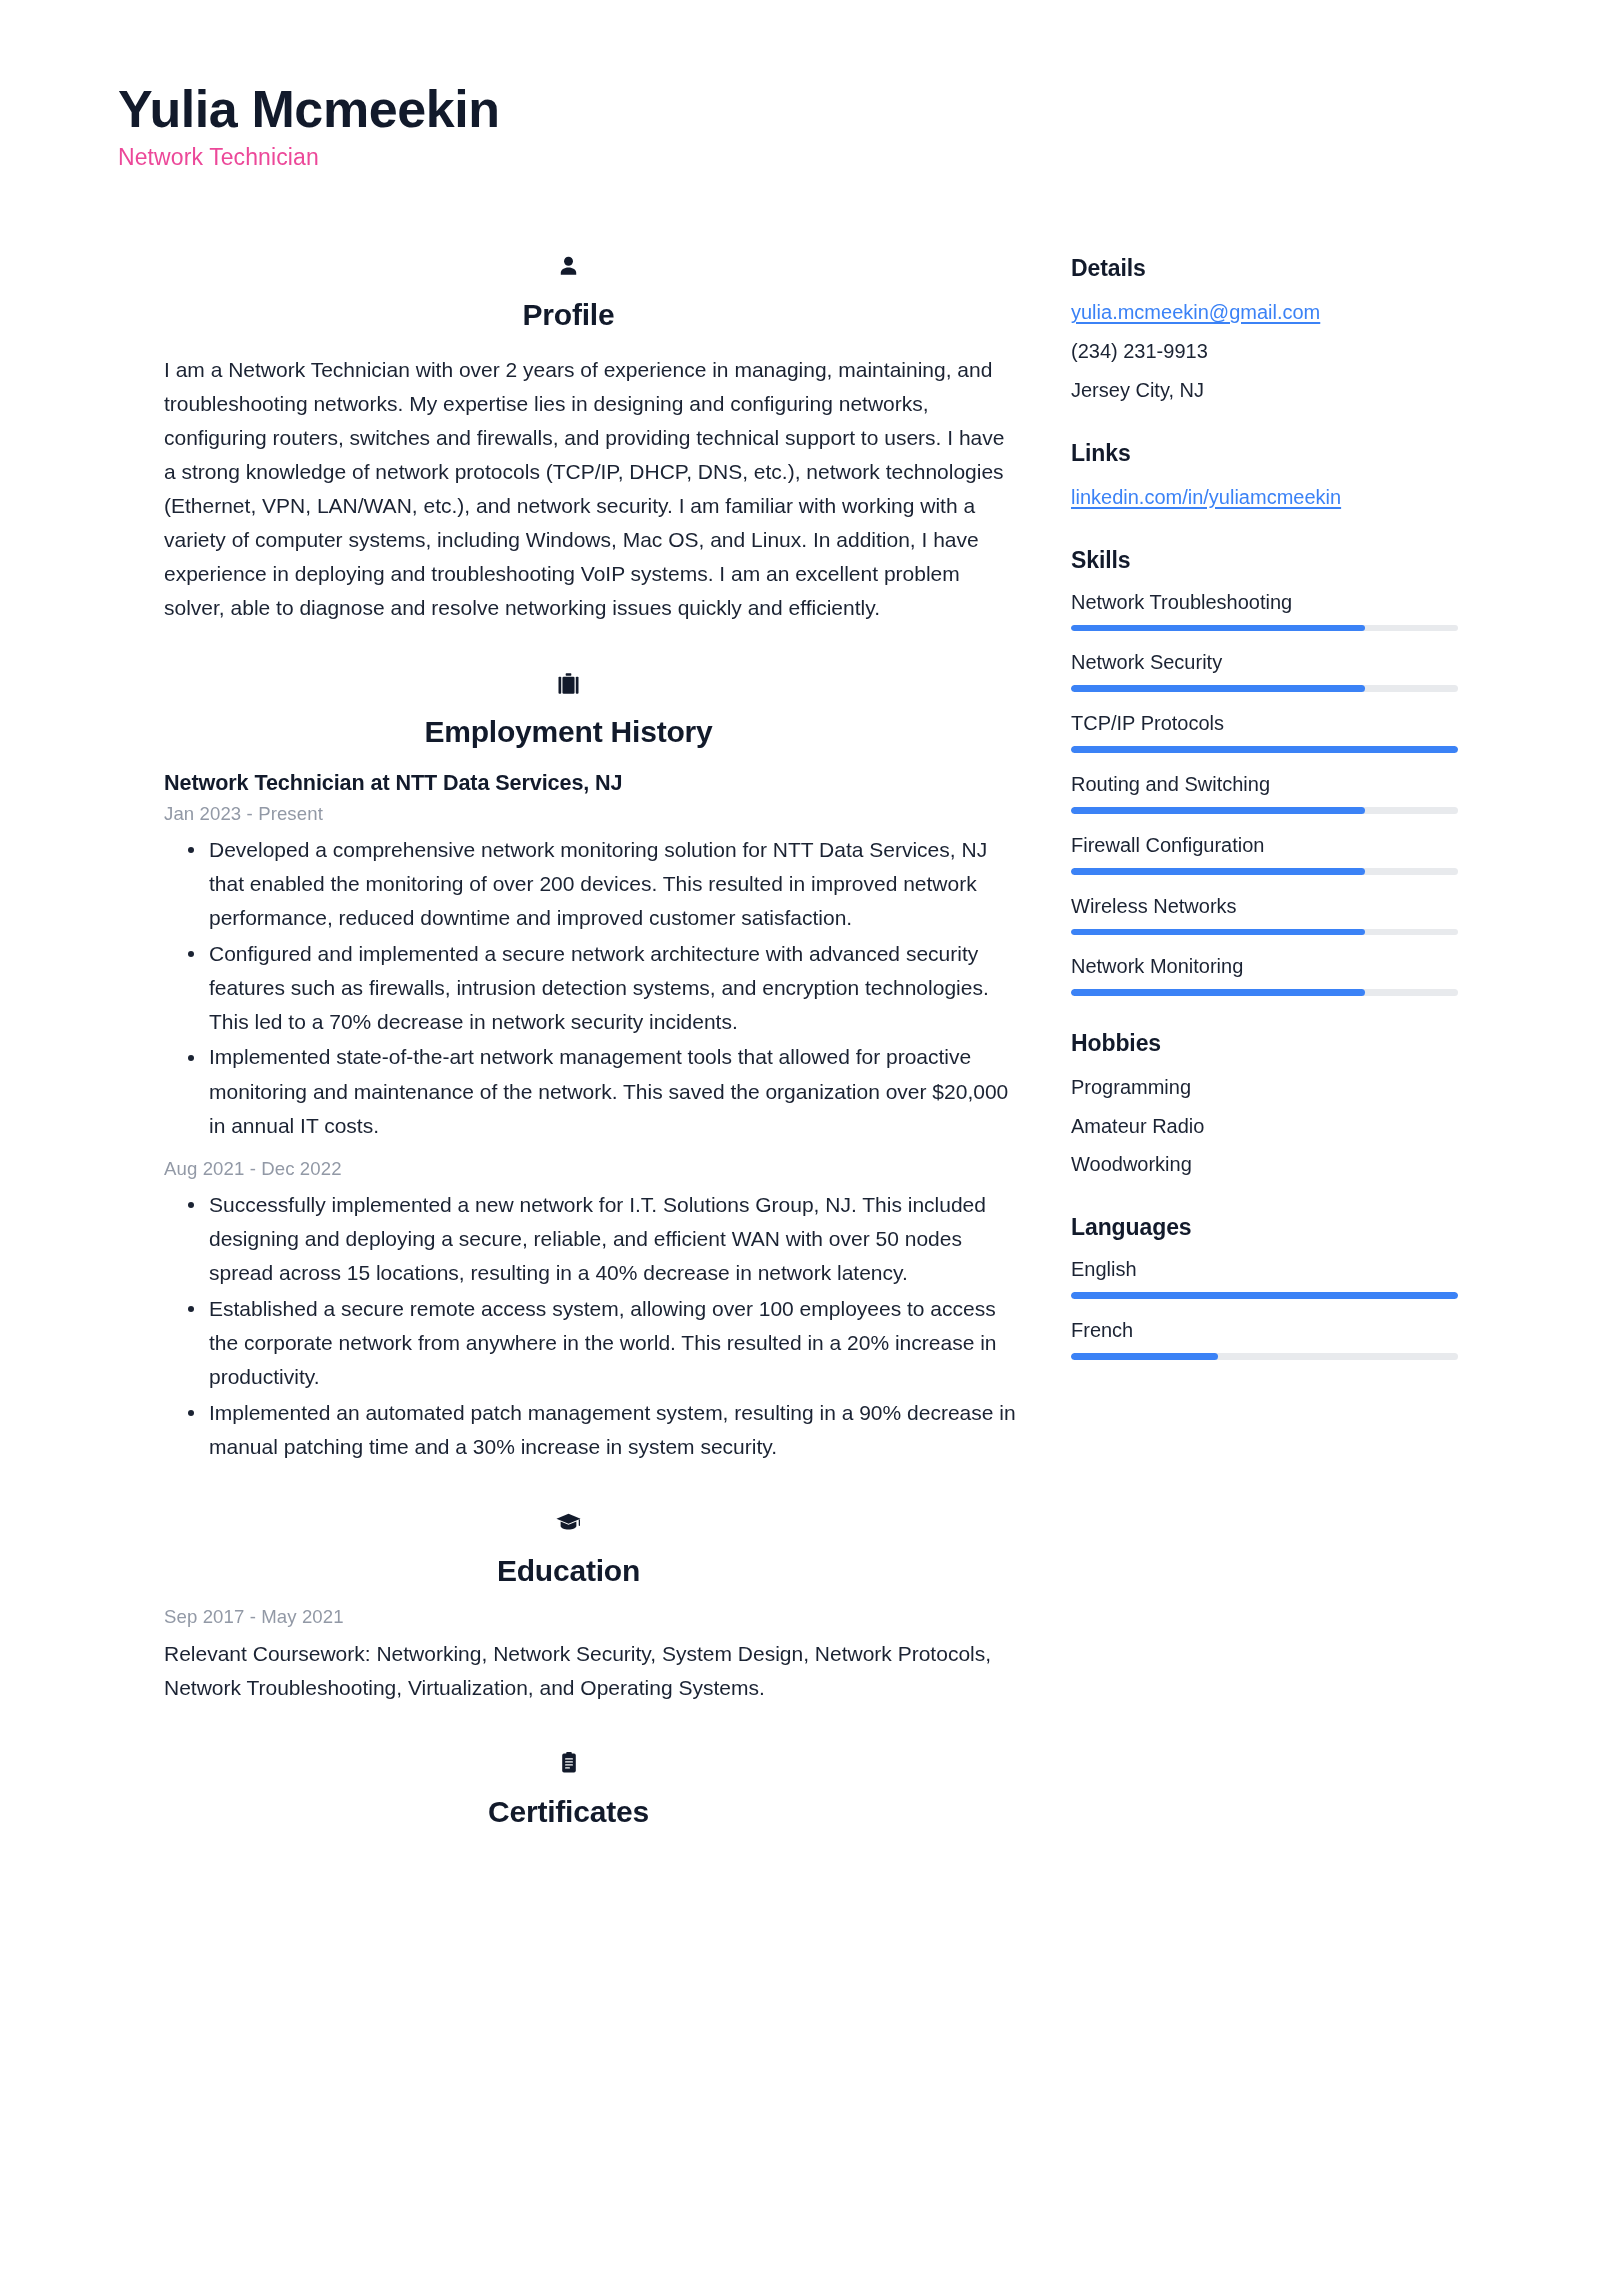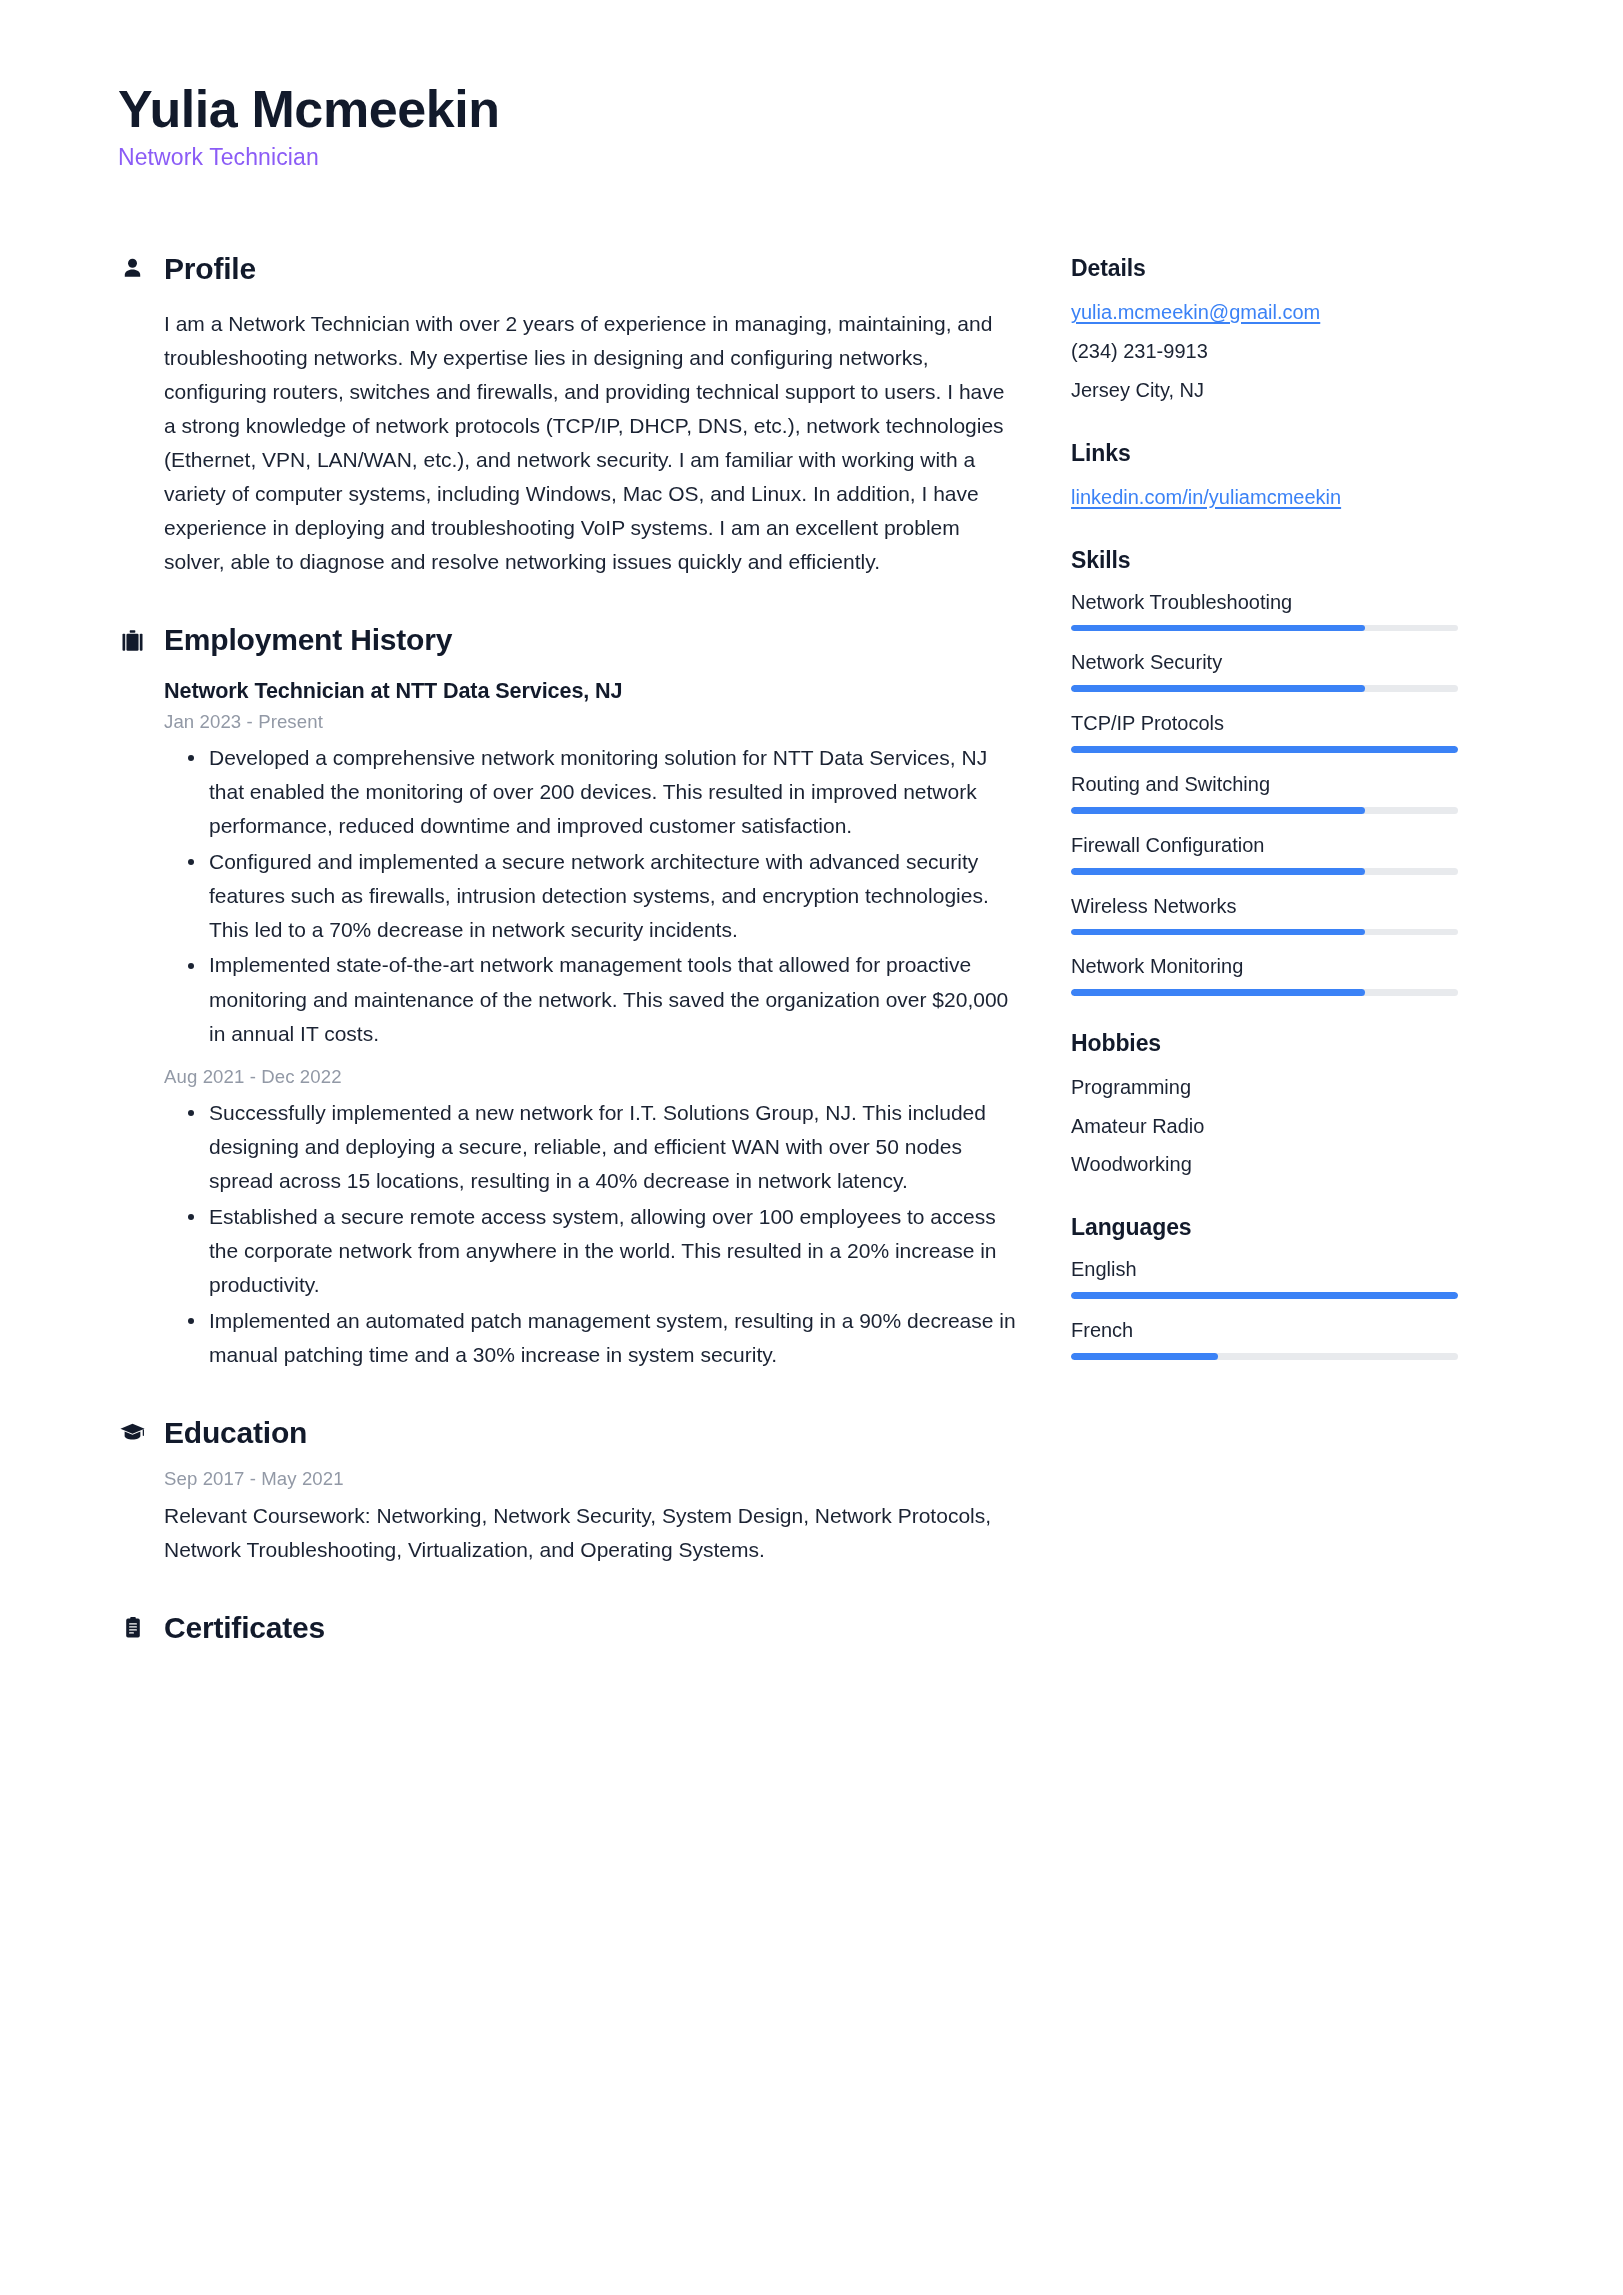--- a/index.html
+++ b/index.html
@@ -30,21 +30,21 @@
     font-size: 52px;
     font-weight: 700;
     letter-spacing: -0.4px;
     color: #121a2b;
     line-height: 1.08;
   }
 
   .job-title {
     font-size: 23px;
     font-weight: 400;
-    color: #8b5cf6;
+    color: #ec4899;
     margin-top: 6.8px;
     letter-spacing: 0.1px;
   }
 
   
   .columns {
     display: flex;
     align-items: flex-start;
     gap: 52px;
   }
@@ -53,20 +53,21 @@
   .col-side { width: 389px; flex: 0 0 389px; padding-top: 3.4px; }
 
   
   .section { margin-bottom: 44px; }
 
   .section-head {
     display: flex;
     align-items: center;
     gap: 17px;
     margin-bottom: 18.6px;
+    flex-direction: column;
   }
 
   .section-icon {
     width: 29px;
     height: 29px;
     display: flex;
     align-items: center;
     justify-content: center;
     flex: 0 0 29px;
   }

